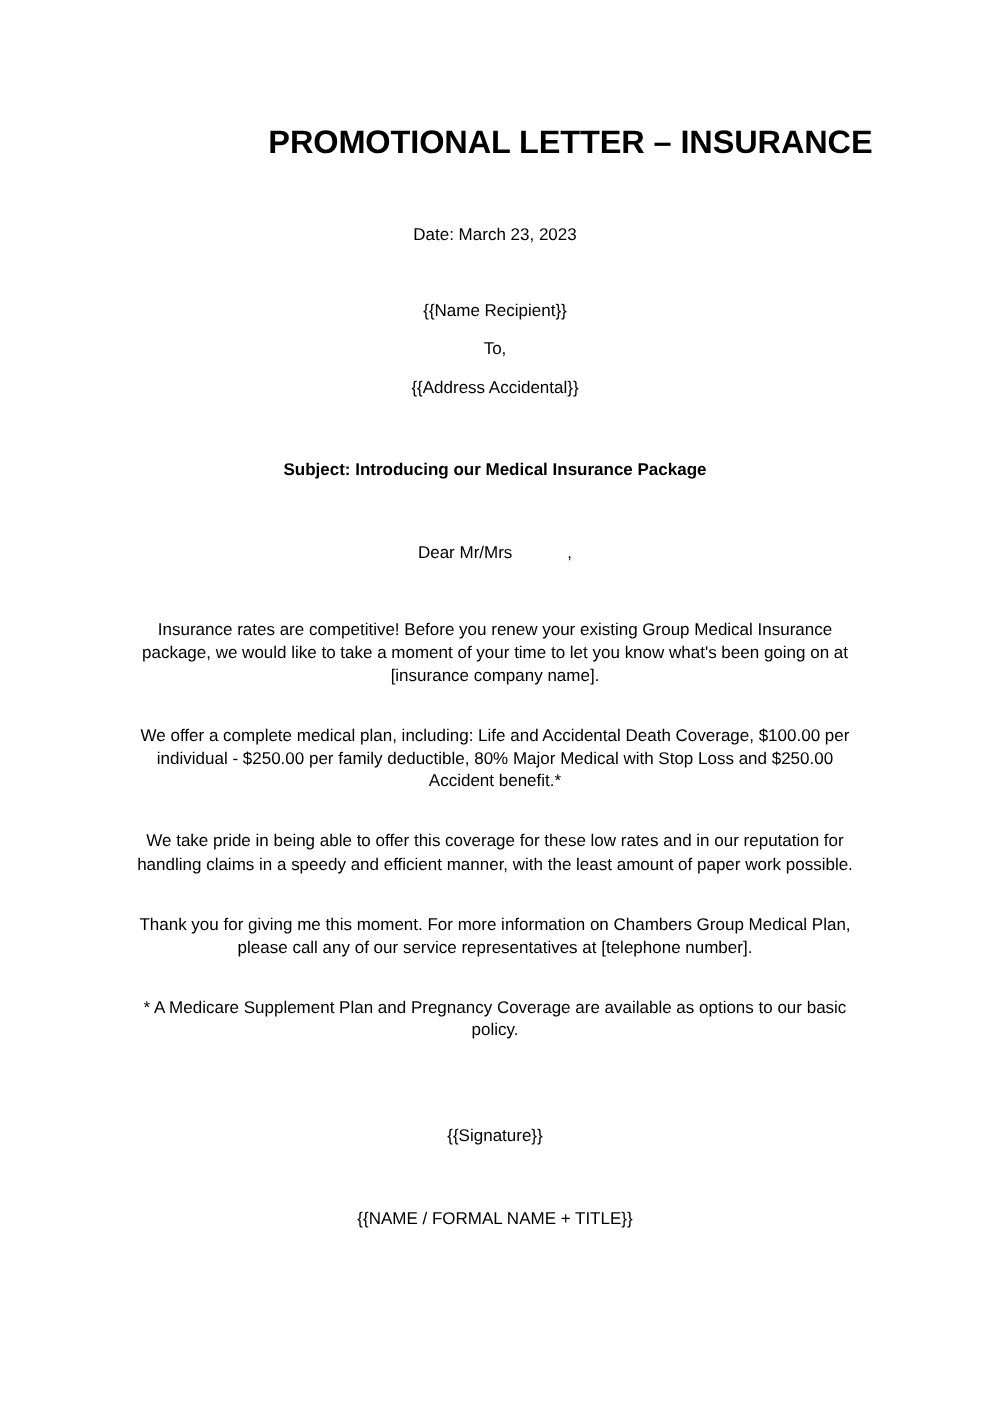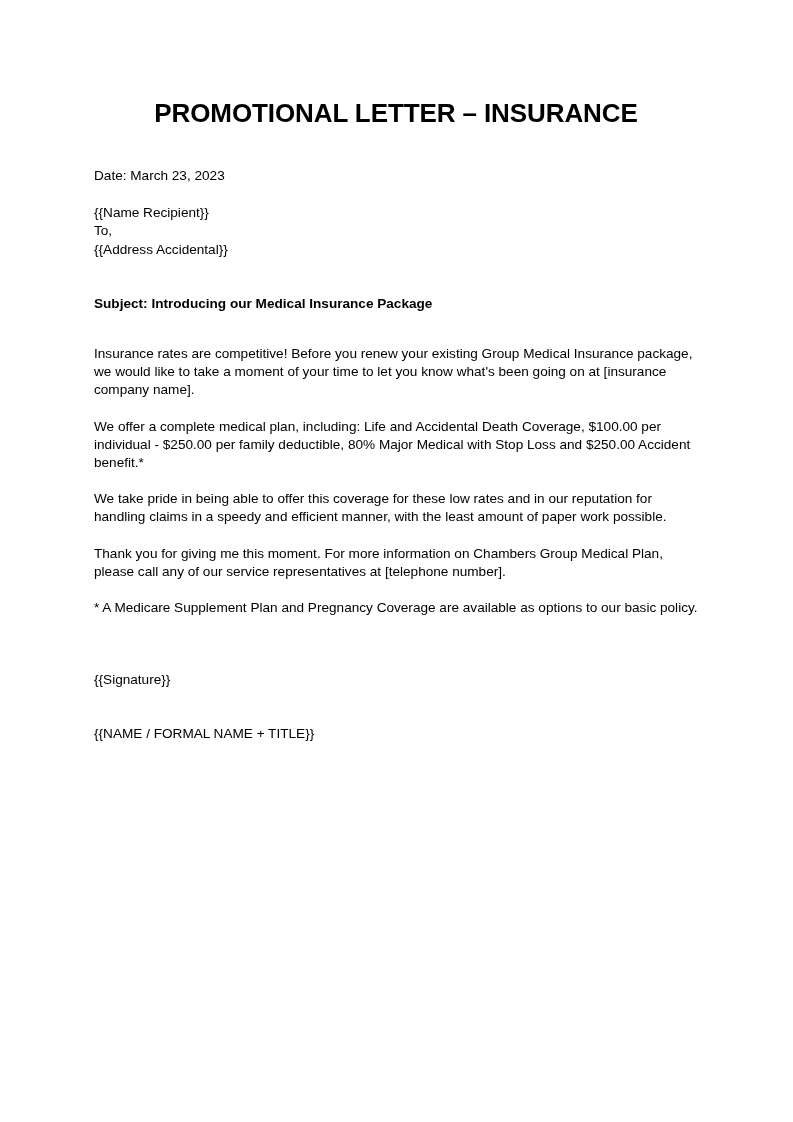--- a/index.html
+++ b/index.html
@@ -21,30 +21,31 @@
   }
   .content {
     position: absolute;
     left: 94px;
     top: 0;
     width: 604px;
   }
   .doc-title {
     font-size: 26px;
     font-weight: bold;
-    text-align: center;
+    text-align: right;
     letter-spacing: -0.1px;
     margin: 0;
     padding-top: 99px;
     line-height: 1.15;
   }
   .block {
     font-size: 13.6px;
     line-height: 18.2px;
-    margin: 0;
+    margin: 12px;
+    text-align: center;
   }
   .date-line { padding-top: 38px; }
   .to-block { padding-top: 19px; }
   .subject-line {
     font-weight: bold;
     padding-top: 36px;
   }
   .greeting { padding-top: 36px; }
   .greet-gap {
     display: inline-block;
@@ -68,20 +69,23 @@
     <p class="block date-line">Date: March 23, 2023</p>
 
     <div class="to-block">
       <div class="block nowrap-line">{{Name Recipient}}</div>
       <div class="block nowrap-line">To,</div>
       <div class="block nowrap-line">{{Address Accidental}}</div>
     </div>
 
     <p class="block subject-line">Subject: Introducing our Medical Insurance Package</p>
 
+    <p class="block greeting">
+      <span>Dear Mr/Mrs</span><span class="greet-gap"></span><span>,</span>
+    </p>
 
     <p class="block para">Insurance rates are competitive!  Before you renew your existing Group Medical Insurance package, we would like to take a moment of your time to let you know what's been going on at [insurance company name].</p>
 
     <p class="block para">We offer a complete medical plan, including: Life and Accidental Death Coverage, $100.00 per individual - $250.00 per family deductible, 80% Major Medical with Stop Loss and $250.00 Accident benefit.*</p>
 
 
     <p class="block para">We take pride in being able to offer this coverage for these low rates and in our reputation for handling claims in a speedy and efficient manner, with the least amount of paper work possible.</p>
 
     <p class="block para">Thank you for giving me this moment.  For more information on Chambers Group Medical Plan, please call any of our service representatives at [telephone number].</p>
 

